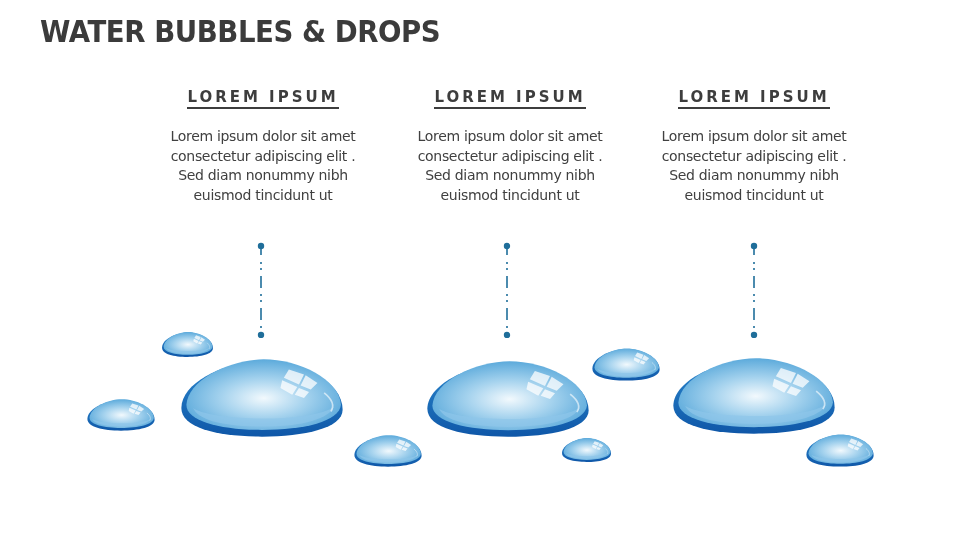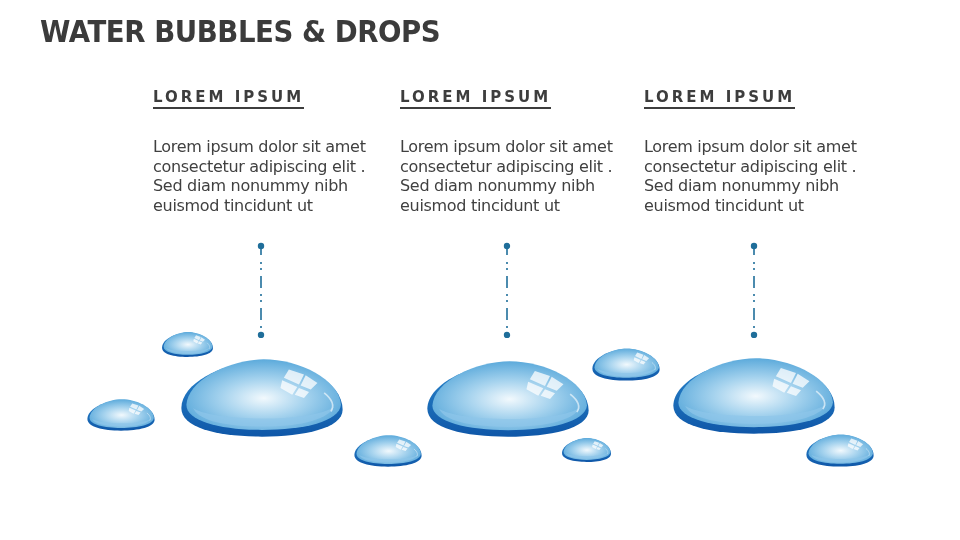--- a/index.html
+++ b/index.html
@@ -7,29 +7,29 @@
     width: 960px; height: 540px; overflow: hidden; background: #ffffff;
     position: relative; font-family: "Liberation Sans", "DejaVu Sans", sans-serif;
   }
   .title {
     position: absolute; left: 40px; top: 14px;
     font-size: 30px; font-weight: bold; color: #3b3b3b;
     letter-spacing: -0.5px; margin: 0;
     font-family: "DejaVu Sans", sans-serif; transform: scaleX(0.92); transform-origin: left;
   }
   .col {
-    position: absolute; top: 88px; width: 220px; text-align: left;
+    position: absolute; top: 88px; width: 220px; text-align: center;
   }
   .col-heading {
     display: inline-block; font-size: 15px; font-weight: bold; color: #3d3d3d;
     letter-spacing: 3px; padding-bottom: 1px; border-bottom: 2px solid #3d3d3d;
     font-family: "DejaVu Sans", sans-serif;
   }
   .col-body {
-    margin-top: 28px; font-size: 16px; line-height: 19.5px; color: #404040;
+    margin-top: 18px; font-size: 14px; line-height: 19.5px; color: #404040;
     font-family: "DejaVu Sans", sans-serif; letter-spacing: -0.3px;
   }
   .connector { position: absolute; width: 10px; height: 96px; top: 242px; }
   .drop { position: absolute; }
 </style>
 </head>
 <body>
 
 <svg width="0" height="0" style="position:absolute">
   <defs>

